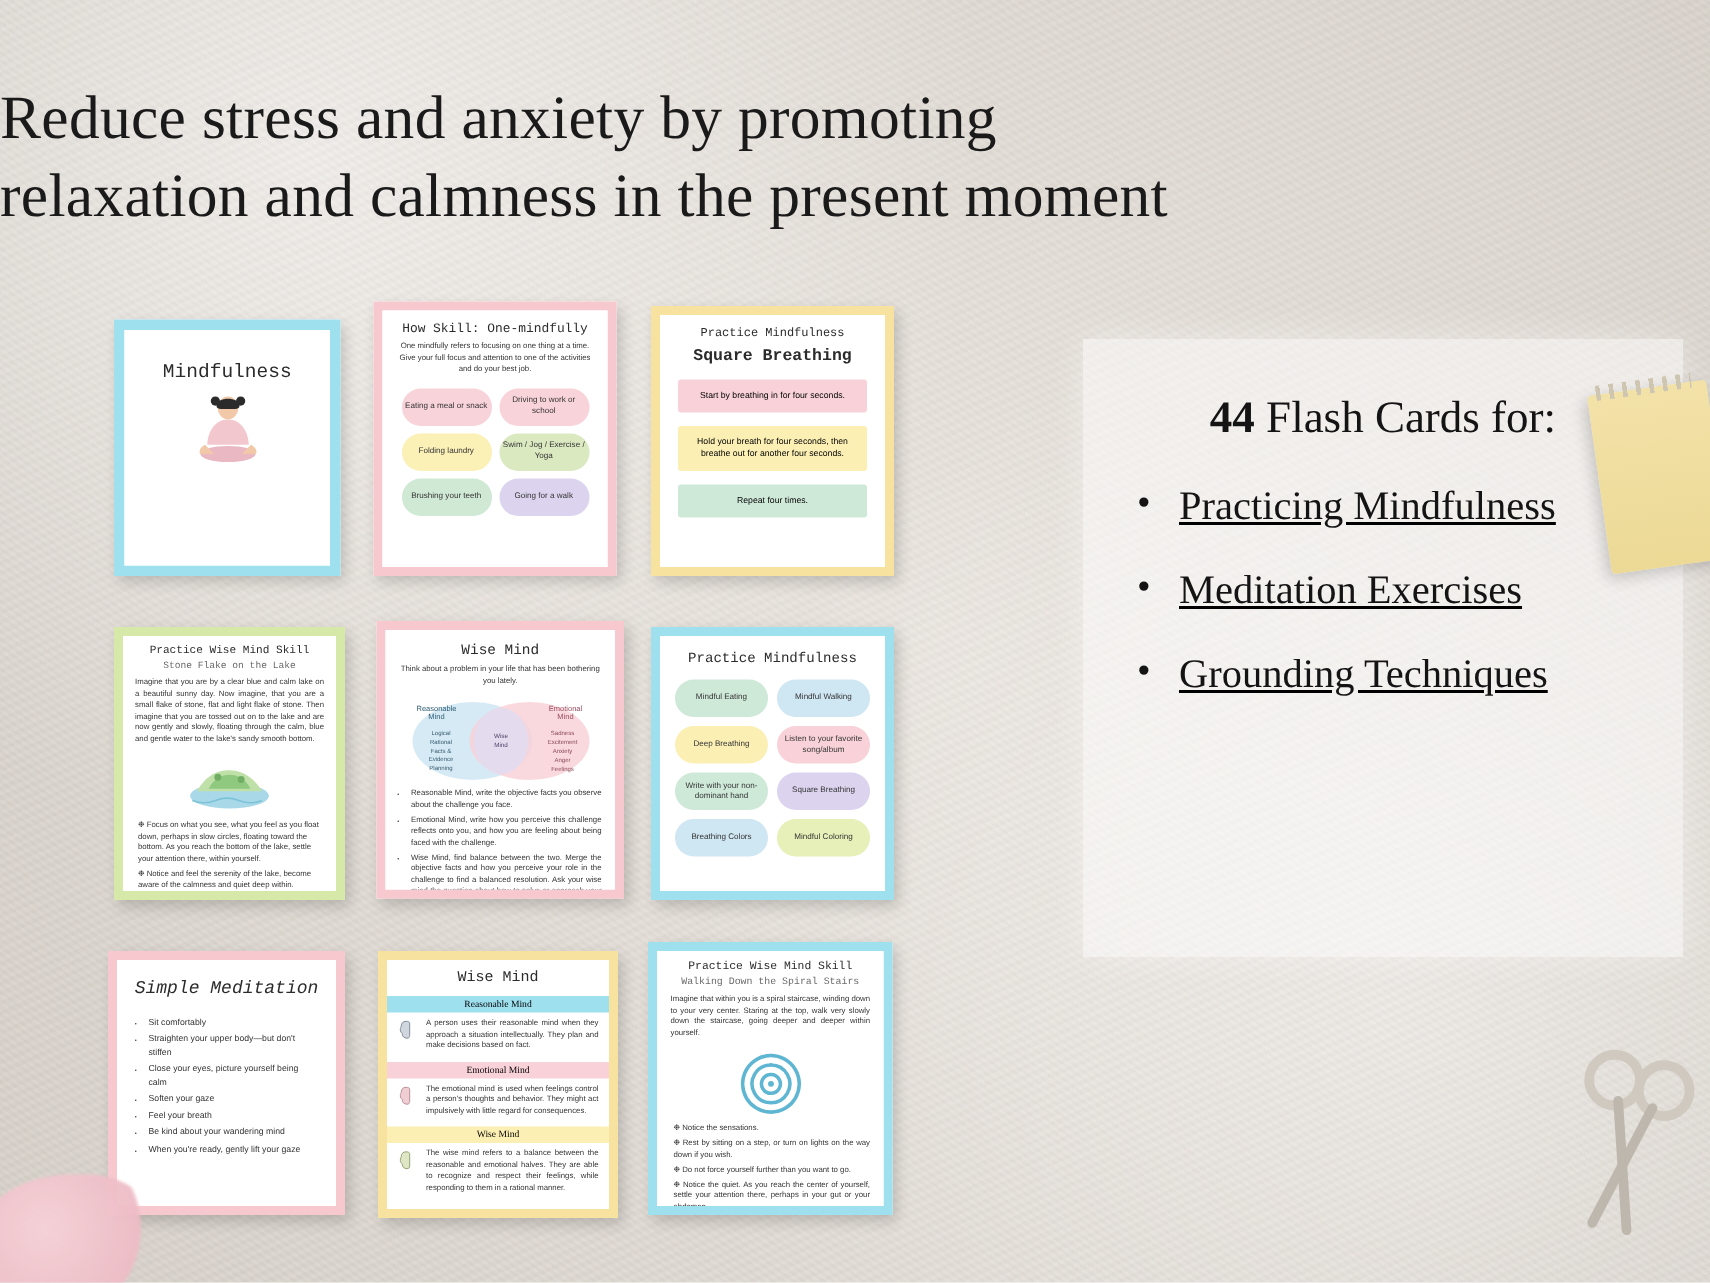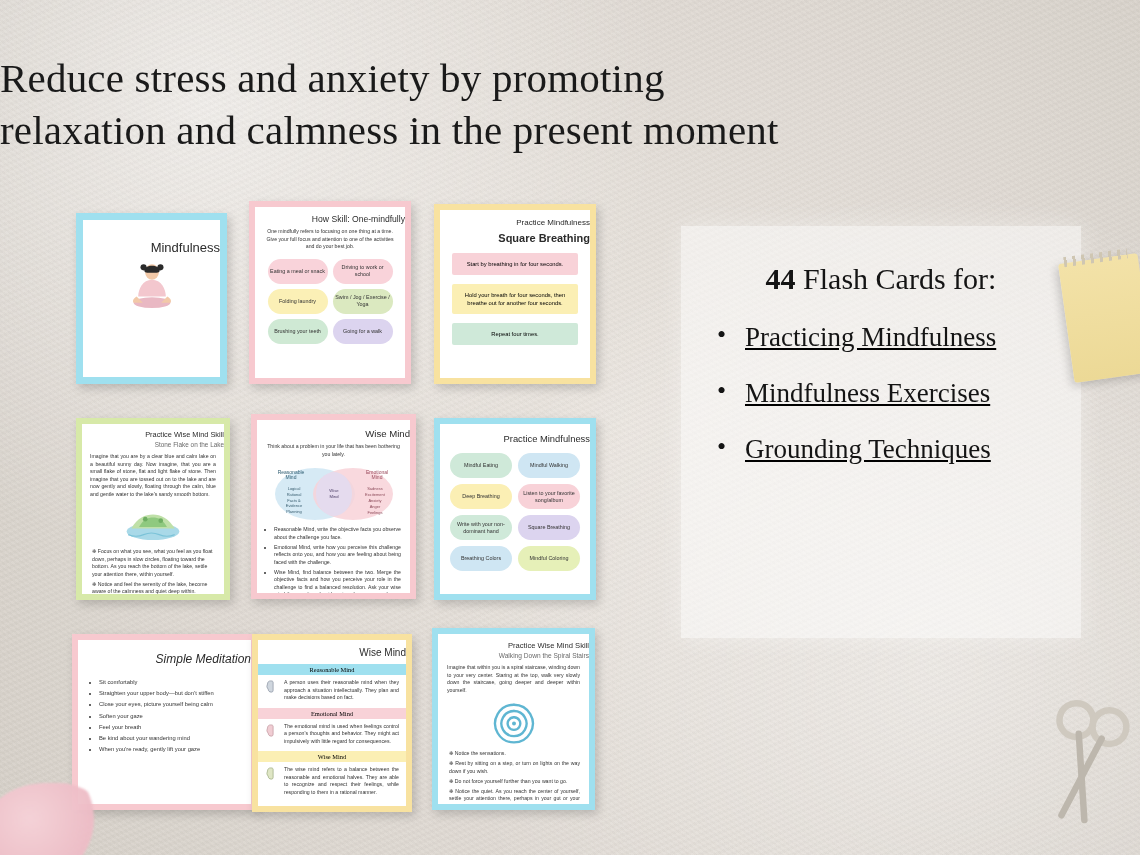--- a/index.html
+++ b/index.html
@@ -23,21 +23,21 @@
   
   .headline{
     position:absolute;top:52px;left:0;width:1140px;
     text-align:left;
     font-family:"Liberation Serif", serif;
     font-size:41px;line-height:1.28;color:#1a1a1a;
     letter-spacing:.2px;
   }
   
   .info-panel{
-    position:absolute;left:681px;top:226px;width:400px;height:412px;
+    position:absolute;left:722px;top:226px;width:400px;height:412px;
     background:rgba(255,255,255,0.50);
     box-shadow:0 0 24px rgba(255,255,255,0.35);
   }
   .info-title{
     font-family:"Liberation Serif", serif;
     font-size:30px;color:#141414;text-align:center;margin-top:36px;
   }
   .info-title b{font-weight:bold;}
   .info-list{list-style:none;margin:26px 0 0 34px;padding:0;text-decoration:underline;}
   .info-list li{
@@ -47,21 +47,21 @@
   .info-list li:before{
     content:"•";position:absolute;left:2px;top:-2px;font-size:26px;
   }
   
   .card{
     position:absolute;background:#fff;
     box-shadow:3px 4px 9px rgba(0,0,0,0.18);
   }
   .frame{position:absolute;inset:0;box-sizing:border-box;}
   .paper{position:absolute;inset:8px;background:#fff;box-sizing:border-box;overflow:hidden;}
-  .ct{font-family:Liberation Sans, sans-serif;text-align:right;color:#2b2b2b;}
+  .ct{font-family:Liberation Mono, monospace;text-align:center;color:#2b2b2b;}
   .tiny{font-size:5.2px;line-height:1.45;color:#333;}
   .tiny2{font-size:5.8px;line-height:1.5;color:#333;}
   .pill{
     border-radius:999px;display:flex;align-items:center;justify-content:center;
     text-align:center;font-size:5.4px;line-height:1.25;color:#333;padding:2px;
     box-sizing:border-box;font-family:"Liberation Sans",sans-serif;
   }
   .band{text-align:center;font-family:"Liberation Serif",serif;}
   ul.bul{margin:0;padding-left:8px;}
   ul.bul li{margin-bottom:2.5px;}
@@ -98,21 +98,21 @@
   <div>Reduce stress and anxiety by promoting</div>
   <div>relaxation and calmness in the present moment</div>
 </div>
 
 <div class="info-panel">
   <div class="info-title">
     <b>44</b><span> Flash Cards for:</span>
   </div>
   <ul class="info-list">
     <li>Practicing Mindfulness</li>
-    <li>Mindfulness Exercises</li>
+    <li>Meditation Exercises</li>
     <li>Grounding Techniques</li>
   </ul>
 </div>
 
 <div class="card" style="left:76px;top:213px;width:151px;height:171px;">
   <div class="frame" style="border:7px solid #9fe0ef;"></div>
   <div class="paper" style="inset:7px;">
     <div class="ct" style="font-size:13px;margin-top:20px;">Mindfulness</div>
     <div style="margin:4px auto 0;width:46px;height:52px;position:relative;">
       <svg viewBox="0 0 60 66" width="46" height="52">
@@ -228,21 +228,21 @@
       <div class="pill" style="width:62px;height:25px;background:#fbefb4;">Deep Breathing</div>
       <div class="pill" style="width:62px;height:25px;background:#f8d2d8;">Listen to your favorite song/album</div>
       <div class="pill" style="width:62px;height:25px;background:#cfe9d9;">Write with your non-dominant hand</div>
       <div class="pill" style="width:62px;height:25px;background:#dcd4ef;">Square Breathing</div>
       <div class="pill" style="width:62px;height:25px;background:#cfe6f3;">Breathing Colors</div>
       <div class="pill" style="width:62px;height:25px;background:#e6f0b8;">Mindful Coloring</div>
     </div>
   </div>
 </div>
 
-<div class="card" style="left:72px;top:634px;width:185px;height:176px;">
+<div class="card" style="left:72px;top:634px;width:158px;height:176px;">
   <div class="frame" style="border:6px solid #f7c9cf;"></div>
   <div class="paper" style="inset:6px;">
     <div class="ct" style="font-size:12px;margin-top:12px;font-style:italic;">Simple Meditation</div>
     <ul class="bul tiny2" style="margin:12px 12px 0;list-style:disc;padding-left:9px;">
       <li>Sit comfortably</li>
       <li>Straighten your upper body—but don't stiffen</li>
       <li>Close your eyes, picture yourself being calm</li>
       <li>Soften your gaze</li>
       <li>Feel your breath</li>
       <li>Be kind about your wandering mind</li>

